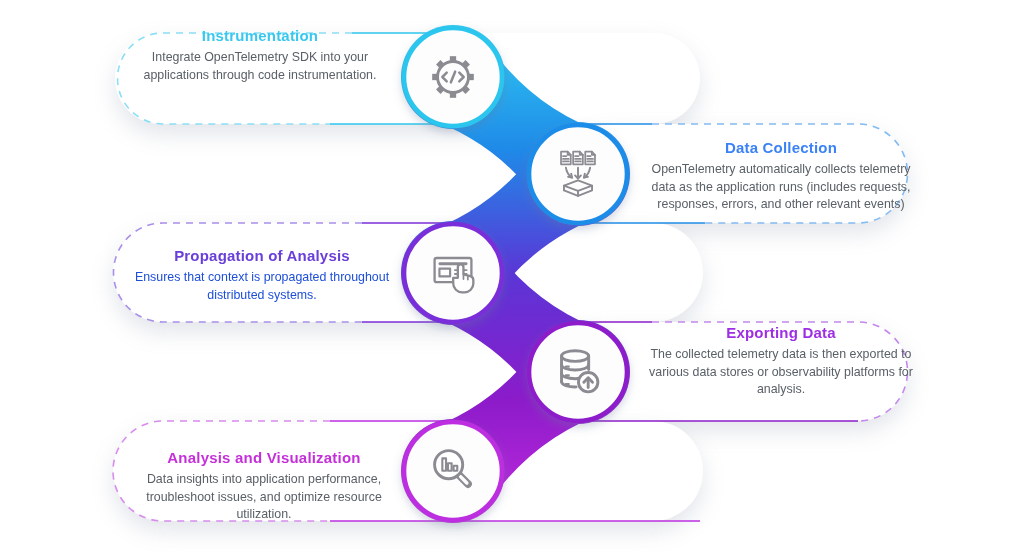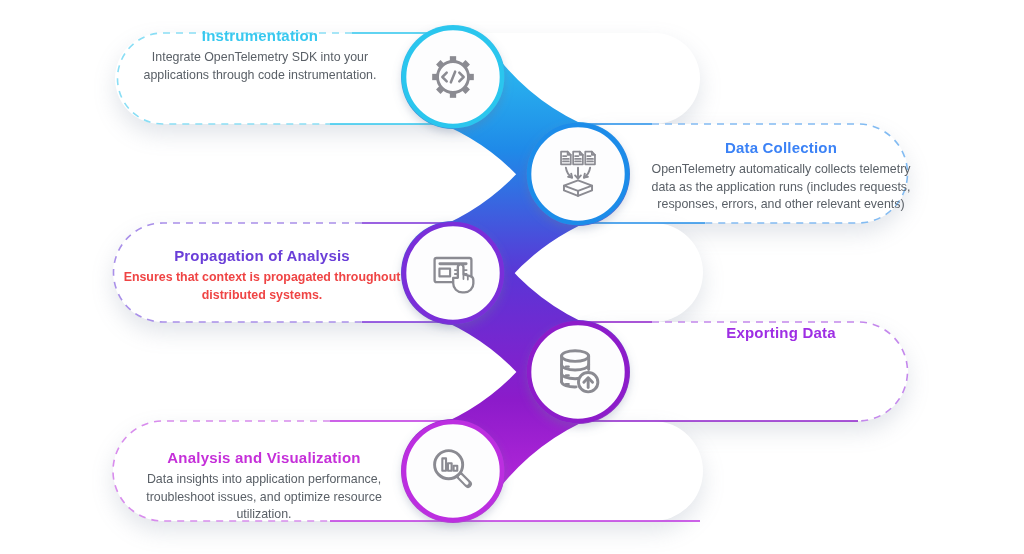--- a/index.html
+++ b/index.html
@@ -184,23 +184,24 @@
   <div class="step st1">
     <h3 style="color: rgb(56, 200, 239);">Instrumentation</h3>
     <p style="color: rgb(90, 96, 103);">Integrate OpenTelemetry SDK into your applications through code instrumentation.</p>
   </div>
   <div class="step st2">
     <h3 style="color: #3b82f6;">Data Collection</h3>
     <p style="color: rgb(90, 96, 103); text-align: center;">OpenTelemetry automatically collects telemetry data as the application runs (includes  requests, responses, errors, and other relevant events)</p>
   </div>
   <div class="step st3">
     <h3 style="color: rgb(106, 62, 216);">Propagation of Analysis</h3>
-    <p style="color: #ef4444; font-weight: bold;">Ensures that context is propagated throughout distributed systems.</p>
+    <p style="color: #1d4ed8;">Ensures that context is propagated throughout distributed systems.</p>
   </div>
   <div class="step st4">
     <h3 style="color: rgb(158, 46, 228);">Exporting Data</h3>
+    <p style="color: rgb(90, 96, 103);">The collected telemetry data is then exported to various data stores or observability platforms for analysis.</p>
   </div>
   <div class="step st5">
     <h3 style="color: rgb(197, 47, 217);">Analysis and Visualization</h3>
     <p style="color: rgb(90, 96, 103);">Data insights into application performance, troubleshoot issues, and optimize resource utilization.</p>
   </div>
 
 </div>
 
 </body></html>

